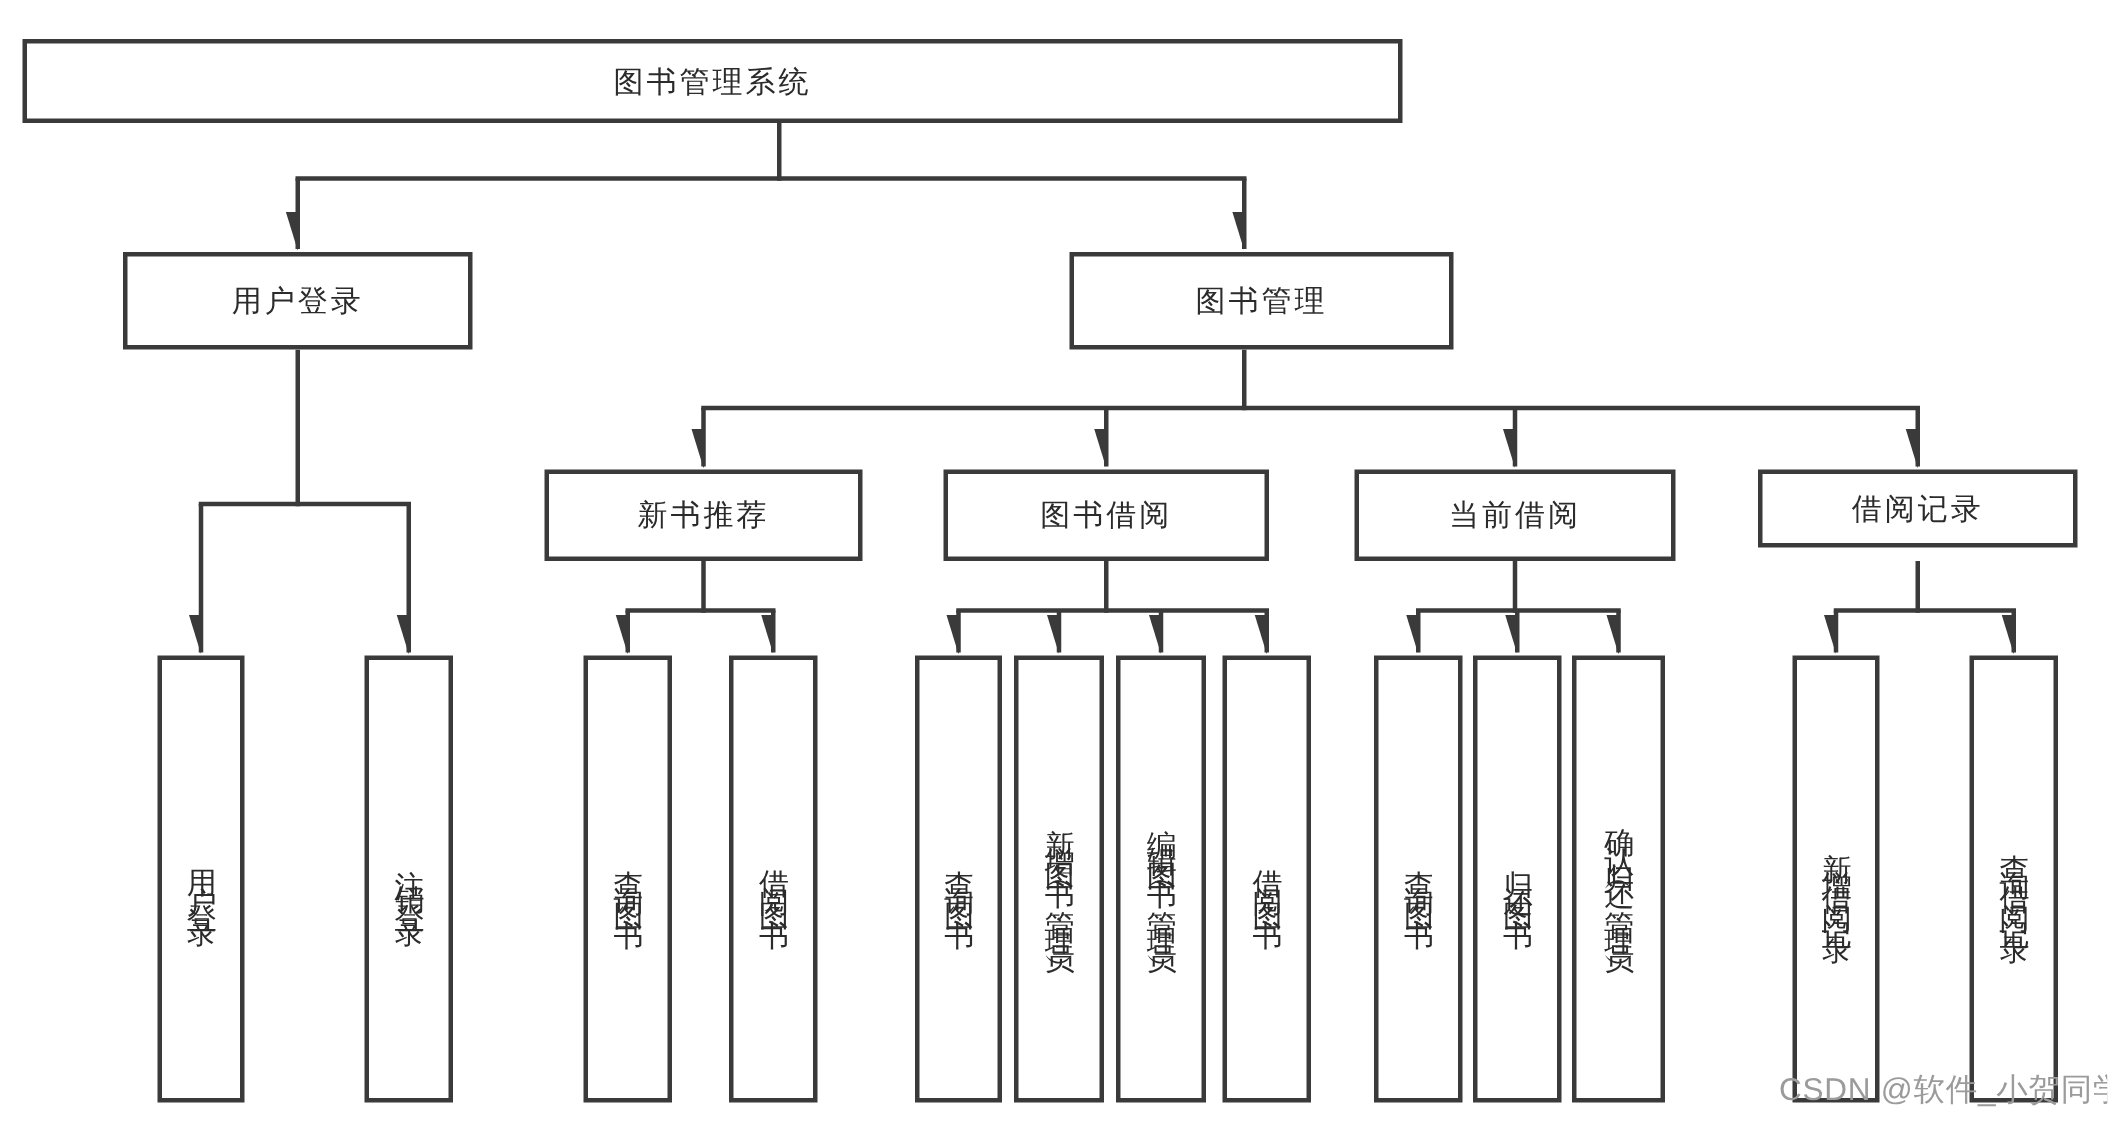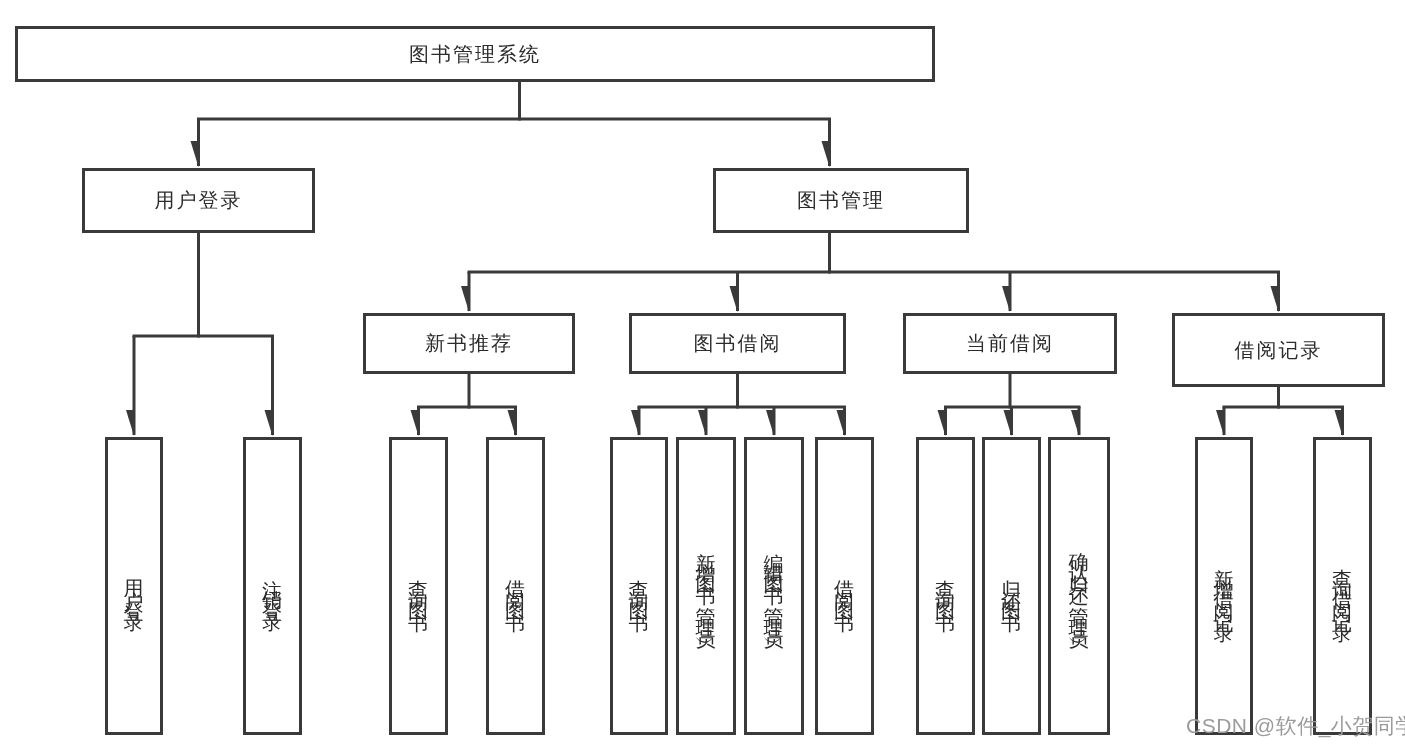--- a/index.html
+++ b/index.html
@@ -93,21 +93,21 @@
   </svg>
 
   <div class="box" style="left:15px;top:26px;width:920px;height:56px">图书管理系统</div>
 
   <div class="box" style="left:82px;top:168px;width:233px;height:65px">用户登录</div>
   <div class="box" style="left:713px;top:168px;width:256px;height:65px">图书管理</div>
 
   <div class="box" style="left:363px;top:313px;width:212px;height:61px">新书推荐</div>
   <div class="box" style="left:629px;top:313px;width:217px;height:61px">图书借阅</div>
   <div class="box" style="left:903px;top:313px;width:214px;height:61px">当前借阅</div>
-  <div class="box" style="left:1172px;top:313px;width:213px;height:74px">借阅记录</div>
+  <div class="box" style="left:1172px;top:313px;width:213px;height:52px">借阅记录</div>
 
   <div class="box v" style="left:105px;top:437px;width:58px;height:298px">用户登录</div>
   <div class="box v" style="left:243px;top:437px;width:59px;height:298px">注销登录</div>
 
   <div class="box v" style="left:389px;top:437px;width:59px;height:298px">查询图书</div>
   <div class="box v" style="left:486px;top:437px;width:59px;height:298px">借阅图书</div>
 
   <div class="box v" style="left:610px;top:437px;width:58px;height:298px">查询图书</div>
   <div class="box v" style="left:676px;top:437px;width:60px;height:298px">新增图书（管理员）</div>
   <div class="box v" style="left:744px;top:437px;width:60px;height:298px">编辑图书（管理员）</div>

